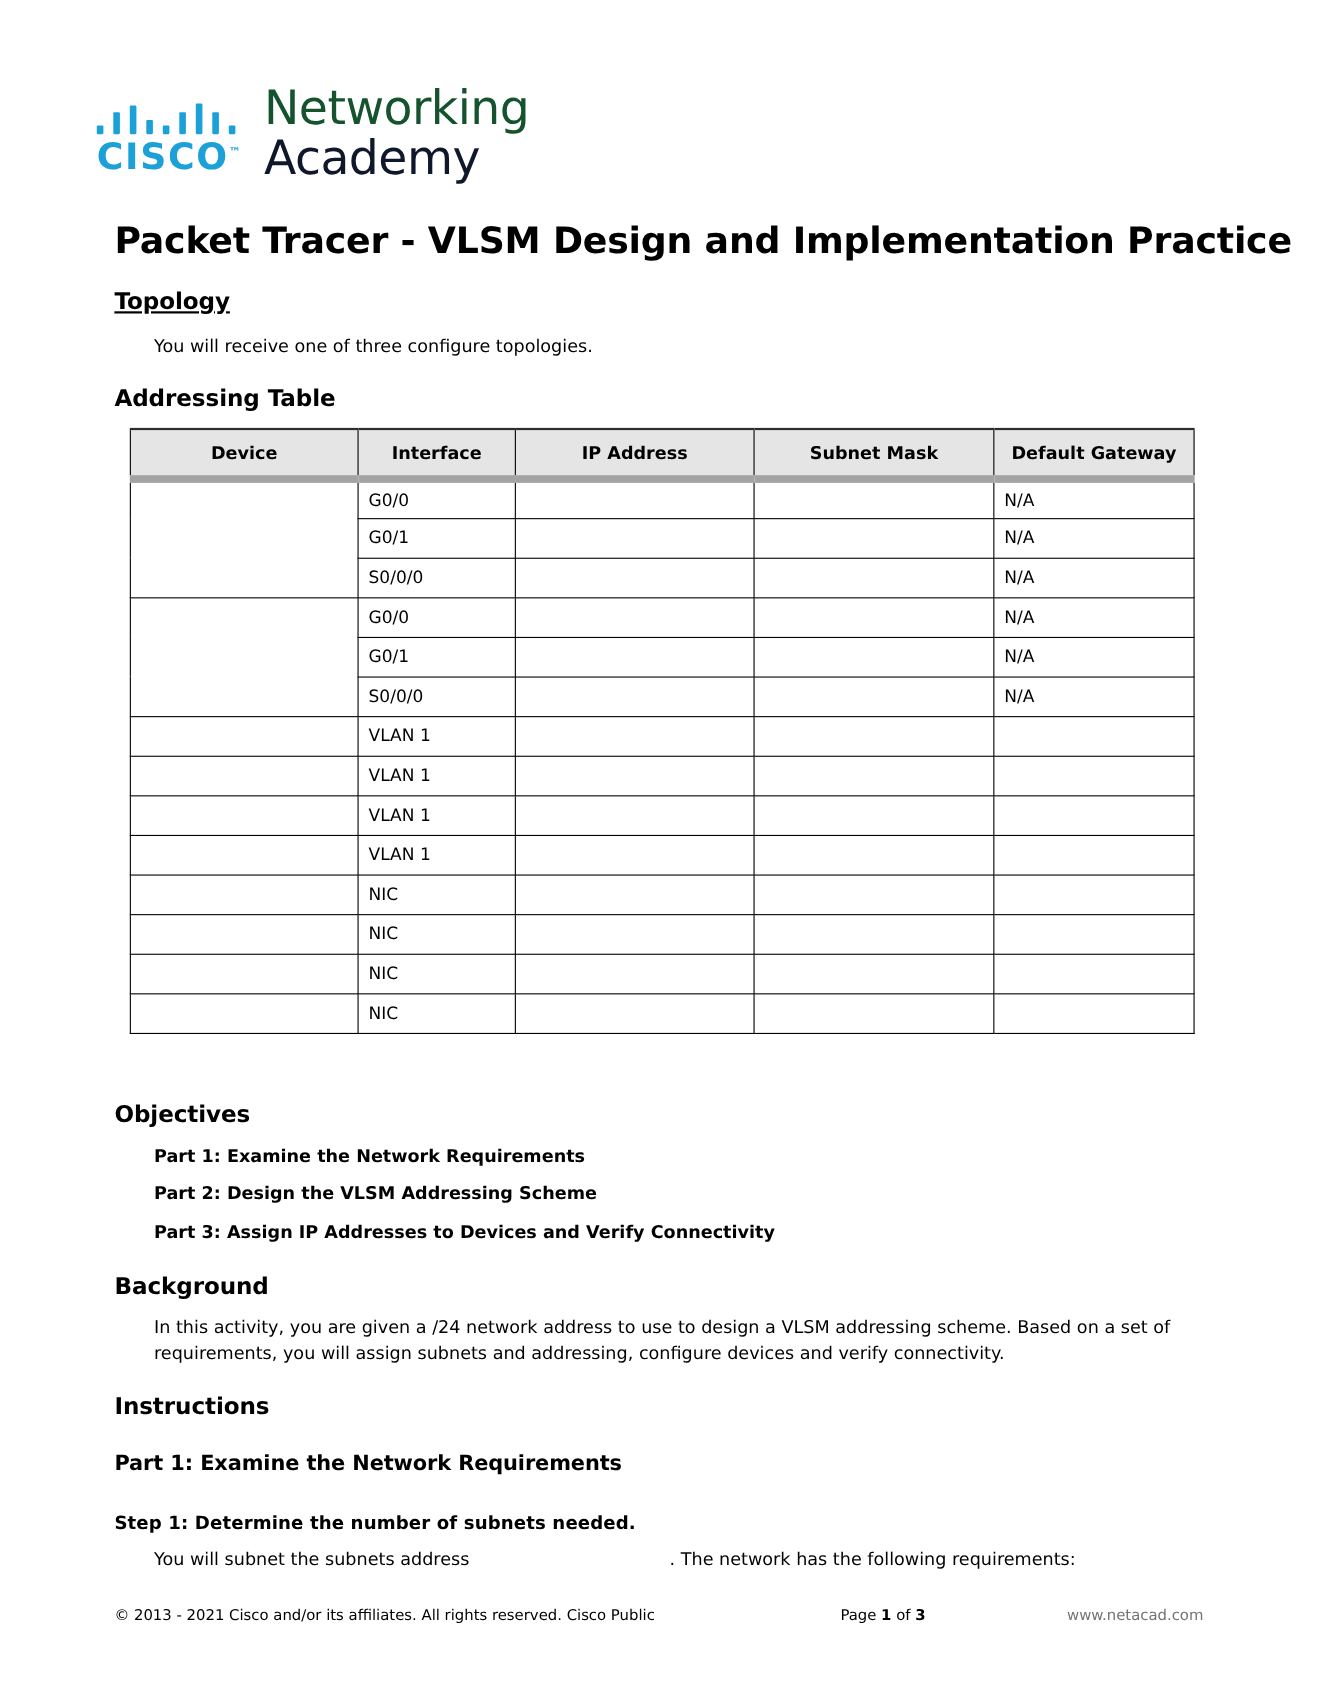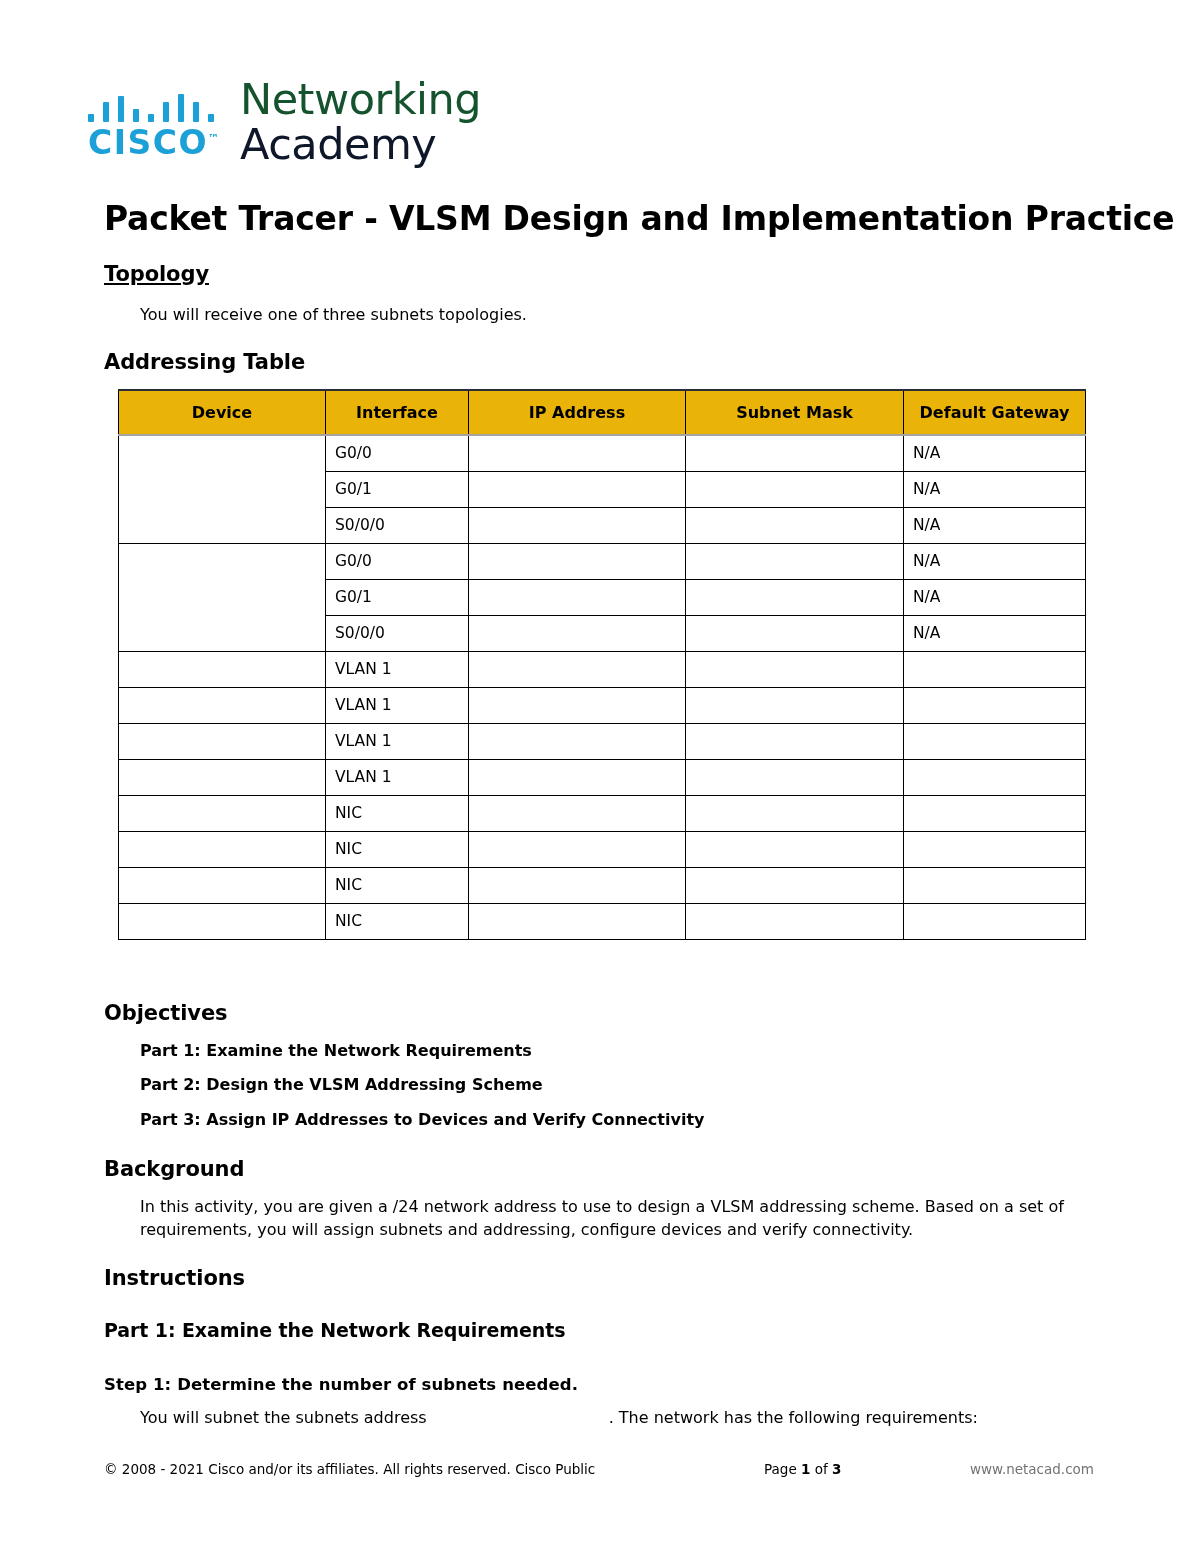--- a/index.html
+++ b/index.html
@@ -171,28 +171,28 @@
     border: 1px solid #000000;
     font-size: 15.5px;
     font-weight: 400;
     height: 36px;
     padding: 0 0 0 9px;
     text-align: left;
     vertical-align: middle;
     box-sizing: border-box;
   }
   .addr-table thead th {
-    background: #eab308;
+    background: #e5e5e5;
     font-weight: bold;
     text-align: center;
     height: 45px;
     padding: 0;
     font-size: 16px;
     border-top: 2px solid #2c2c33;
-    border-bottom: 2px solid #a3a3a3;
+    border-bottom: 7px solid #a3a3a3;
   }
   .addr-table th.c0, .addr-table td.c0 { width: 207px; }
   .addr-table th.c1, .addr-table td.c1 { width: 143px; }
   .addr-table th.c2, .addr-table td.c2 { width: 217px; }
   .addr-table th.c3, .addr-table td.c3 { width: 218px; }
   .addr-table th.c4, .addr-table td.c4 { width: 182px; }
   .addr-table td.grp {
     border-bottom: 1px solid #000000;
   }
   .addr-table tr.thick-top td { border-top: 1.6px solid #000; }
@@ -247,21 +247,21 @@
         <i style="height: 8px; left: 120px;"></i>
       </div>
     <div class="logo-cisco"><span>CISCO</span><span class="logo-tm">™</span></div>
     <div class="logo-word1">Networking</div>
     <div class="logo-word2">Academy</div>
   </div>
 
   <div class="doc-title">Packet Tracer - VLSM Design and Implementation Practice</div>
 
   <div class="h1" style="top:262px;text-decoration:underline;">Topology</div>
-  <div class="body-text" id="topology-note">You will receive one of three subnets topologies.</div>
+  <div class="body-text" id="topology-note">You will receive one of three configure topologies.</div>
 
   <div class="h1" style="top:350px;">Addressing Table</div>
 
   <table class="addr-table">
     <thead>
       <tr>
         <th class="c0">Device</th>
         <th class="c1">Interface</th>
         <th class="c2">IP Address</th>
         <th class="c3">Subnet Mask</th>
@@ -373,18 +373,18 @@
 
   <div class="h1" id="background-h1">Background</div>
   <div class="body-text" id="background-p">In this activity, you are given a /24 network address to use to design a VLSM addressing scheme. Based on a set of requirements, you will assign subnets and addressing, configure devices and verify connectivity.</div>
 
   <div class="h1" id="instructions-h1">Instructions</div>
   <div class="h2" id="part1-h2">Part 1: Examine the Network Requirements</div>
   <div class="h3" id="step1-h3">Step 1: Determine the number of subnets needed.</div>
   <div class="body-text" id="step1-p"><span>You will subnet the subnets address</span><span class="blank-fill"></span><span>. The network has the following requirements:</span></div>
 
   <div class="footer">
-    <div class="footer-left">© 2008 - 2021 Cisco and/or its affiliates. All rights reserved. Cisco Public</div>
+    <div class="footer-left">© 2013 - 2021 Cisco and/or its affiliates. All rights reserved. Cisco Public</div>
     <div class="footer-center"><span>Page</span> <b>1</b> <span>of</span> <b>3</b></div>
     <a class="footer-right" href="#">www.netacad.com</a>
   </div>
 
 </div>
 
 </body></html>

